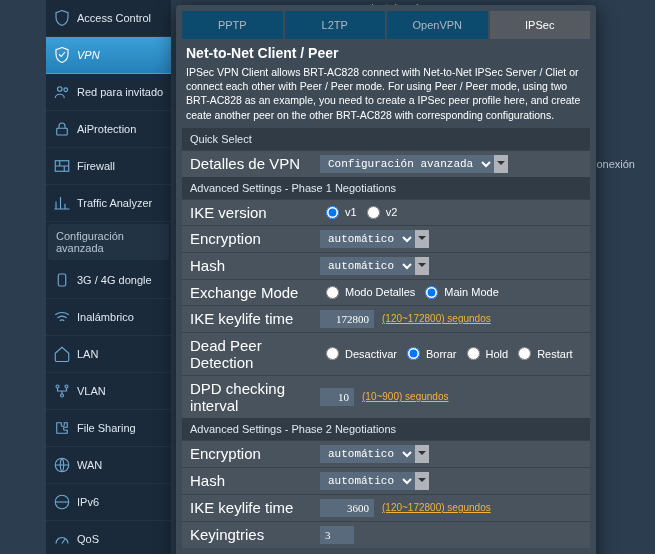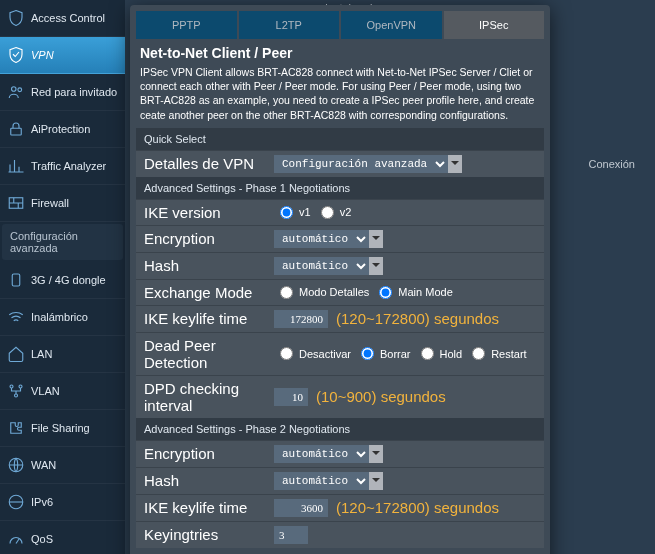--- a/index.html
+++ b/index.html
@@ -1,17 +1,17 @@
 <!DOCTYPE html>
 <html><head>
 <meta charset="utf-8">
 <style>
   * { margin: 0; padding: 0; box-sizing: border-box; }
   body { font-family: Arial, sans-serif; font-size: 12px; background: #2b3d4f; color: #fff; width: 655px; height: 554px; overflow: hidden; position: relative; }
-  .layout { display: flex; height: 100%; }
+  .layout { display: flex; height: 100%; padding-left: 46px; }
   .sidebar { width: 125px; background: #1a2a3a; padding-top: 0; }
   .sidebar-item { display: flex; align-items: center; padding: 8px 6px; font-size: 11px; color: #e0e8f0; cursor: pointer; border-bottom: 1px solid rgba(255,255,255,0.05); }
   .sidebar-item.active { background: linear-gradient(#3a9fd8, #2580b8); color: #fff; font-style: italic; }
   .sidebar-item .sic { width: 20px; height: 20px; margin-right: 5px; display:flex; align-items:center; justify-content:center; }
   .sidebar-section { padding: 6px 8px; background: #223344; color: #b8c4d0; font-size: 11px; border-radius: 3px; margin: 2px; }
   .right-area { flex: 1; position: relative; background: #2b3d4f; padding: 0 10px; }
   .bgtext1 { position:absolute; top:2px; left:160px; color:#c0c8d0; font-size:11px; }
   .bgtext2 { position:absolute; top:96px; left:160px; color:#c0c8d0; font-size:11px; }
   .bglabel { position:absolute; top:158px; right:20px; color:#c0c8d0; font-size:11px; }
   .panel { position: absolute; left: 5px; top: 5px; width: 420px; background: #3e4a56; border-radius: 4px; padding: 6px; box-shadow: 0 4px 20px rgba(0,0,0,0.6); }
@@ -24,21 +24,21 @@
   .row { display: flex; align-items: center; padding: 4px 8px; background: #49535d; border-top: 1px solid #3a434c; min-height: 26px; }
   .row:nth-child(even){ background:#49535d; }
   .rlabel { width: 130px; font-size: 15px; color: #fff; }
   .rcontrol { flex: 1; display: flex; align-items: center; gap: 4px; font-size: 11px; }
   select { background: #586a7c; color: #fff; border: none; font-family: 'Courier New', monospace; font-size: 11px; padding: 2px 4px; }
   .select-wrap { display:inline-flex; align-items:center; }
   .select-btn { width:14px; height:18px; background:#b0b4ba; display:inline-flex; align-items:center; justify-content:center; }
   .select-btn::after{ content:""; border:4px solid transparent; border-top-color:#333; margin-top:3px; }
   input[type=text] { background:#586a7c; color:#fff; border:none; font-family:Liberation Serif, serif; font-size:11px; padding:3px 5px; width:54px; text-align:right; }
   input[type=radio]{ margin:0 2px 0 6px; }
-  .hint { color:#f2b33d; font-size:15px; margin-left:4px; }
+  .hint { color:#f2b33d; font-size:10px; margin-left:4px;text-decoration:underline; }
   .buttons { display:flex; justify-content:center; gap:8px; padding:10px 0 4px; }
   .btn { background:#1a1e22; color:#a3a3a3; border:5px solid #0ea5e9; border-radius:3px; padding:6px 22px; font-size:16px; cursor:pointer; }
   svg { stroke:#6fa9d6; fill:none; stroke-width:1.5; }
   .active svg { stroke:#fff; }
 </style>
 </head>
 <body>
 
 <div class="layout">
   <div class="sidebar">
@@ -74,33 +74,33 @@
           <svg width="18" height="18" viewBox="0 0 24 24">
             <rect x="5" y="11" width="14" height="9" rx="1"></rect>
             <path d="M8 11V8a4 4 0 018 0v3"></path>
           </svg>
         </span>
         <span>AiProtection</span>
       </div>
     <div class="sidebar-item">
         <span class="sic">
           <svg width="18" height="18" viewBox="0 0 24 24">
-            <path d="M4 20V10M10 20V4M16 20v-7M22 20H2"></path>
-          </svg>
-        </span>
-        <span>Traffic Analyzer</span>
-      </div>
-    <div class="sidebar-item">
-        <span class="sic">
-          <svg width="18" height="18" viewBox="0 0 24 24">
             <rect x="3" y="5" width="18" height="14"></rect>
             <path d="M3 12h18M9 5v7M15 12v7"></path>
           </svg>
         </span>
         <span>Firewall</span>
+      </div>
+    <div class="sidebar-item">
+        <span class="sic">
+          <svg width="18" height="18" viewBox="0 0 24 24">
+            <path d="M4 20V10M10 20V4M16 20v-7M22 20H2"></path>
+          </svg>
+        </span>
+        <span>Traffic Analyzer</span>
       </div>
     <div class="sidebar-section">Configuración avanzada</div>
     <div class="sidebar-item">
         <span class="sic">
           <svg width="18" height="18" viewBox="0 0 24 24">
             <rect x="7" y="4" width="10" height="16" rx="2"></rect>
           </svg>
         </span>
         <span>3G / 4G dongle</span>
       </div>

